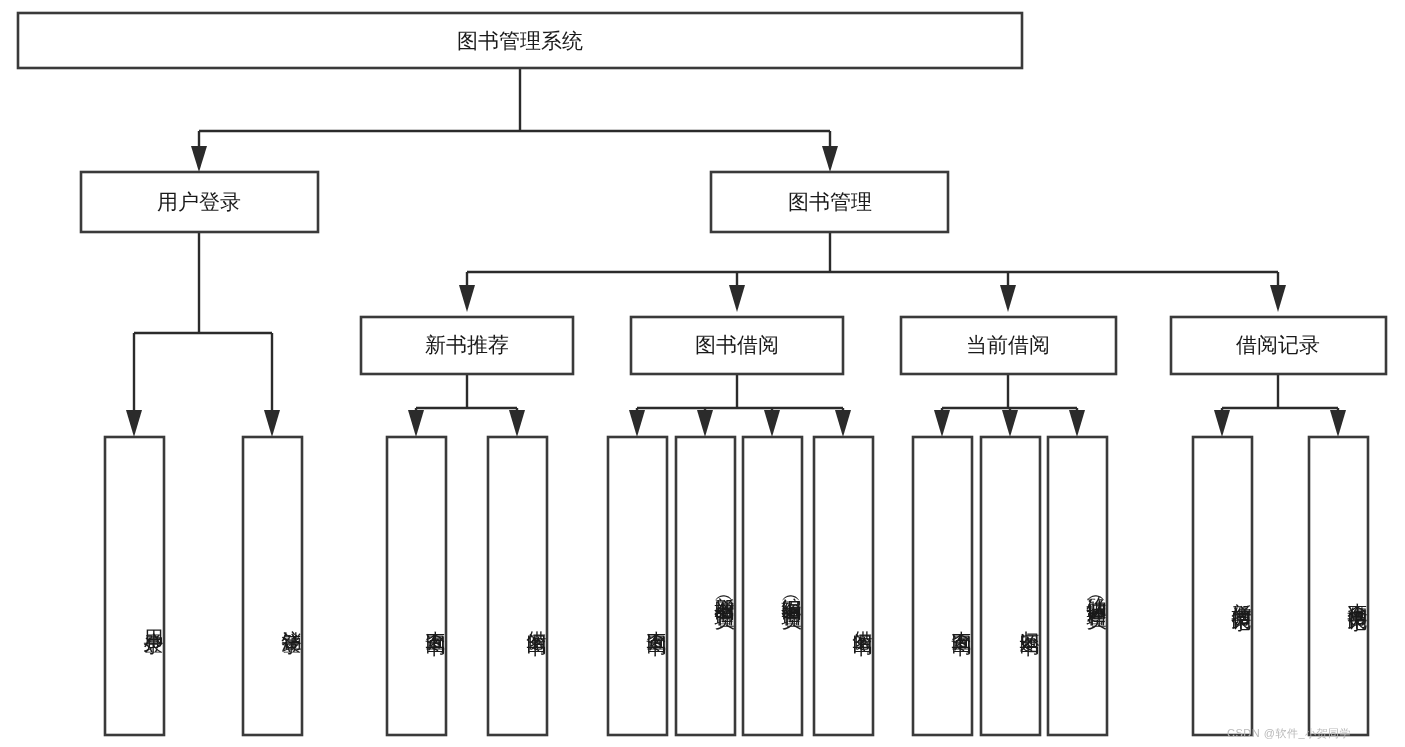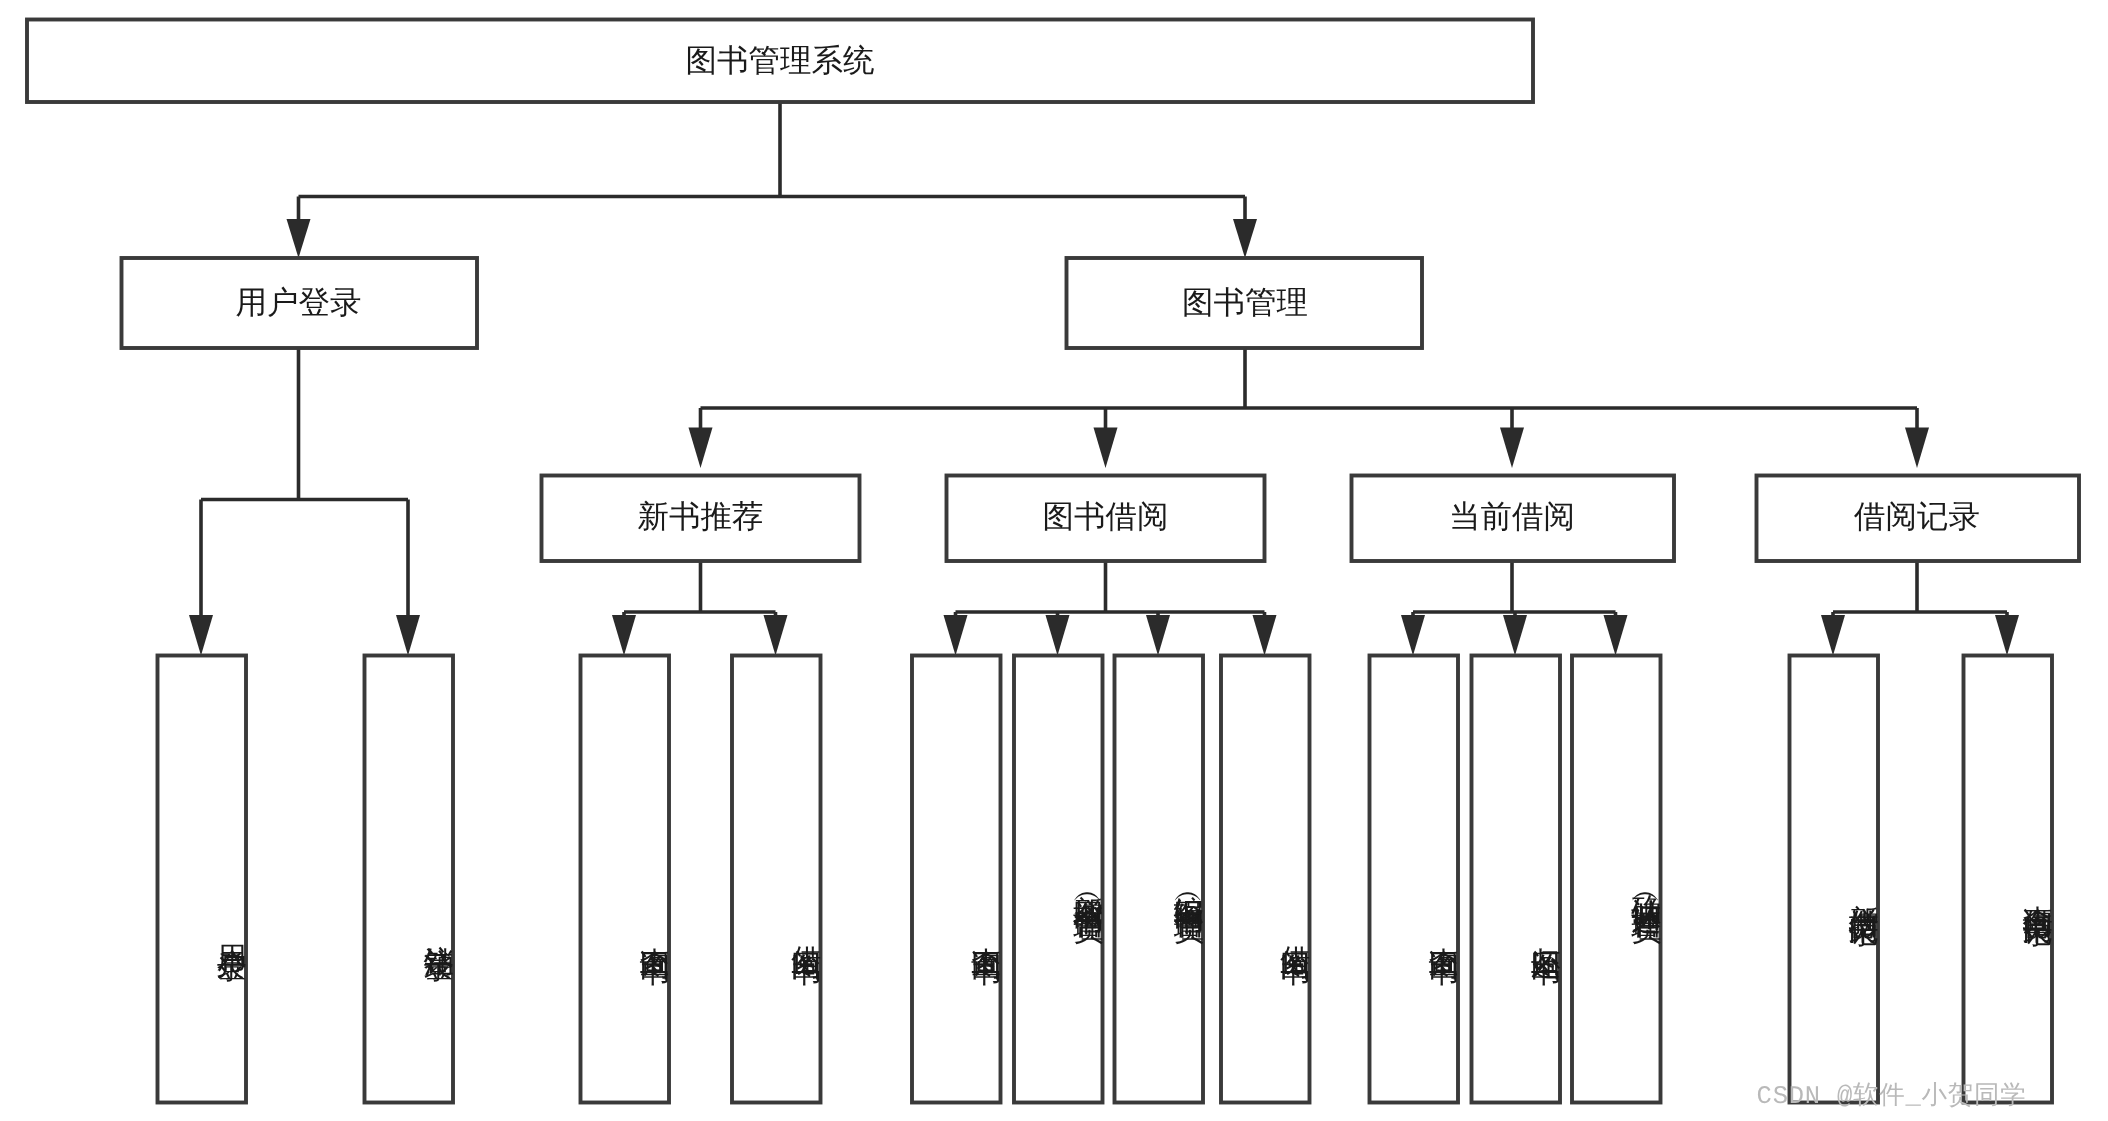--- a/index.html
+++ b/index.html
@@ -59,22 +59,22 @@
     line-height: 1.05;
     letter-spacing: 2px;
     color: #1a1a1a;
     white-space: nowrap;
     pointer-events: none;
   }
   .watermark {
     position: absolute;
     right: 8px;
     bottom: 6px;
-    font-family: Liberation Mono, monospace;
-    font-size: 17px;
+    font-family: Liberation Sans, sans-serif;
+    font-size: 11px;
     color: #b9b9b9;
     letter-spacing: 0.5px;
     user-select: none;
   }
 </style>
 </head>
 <body>
 
 <div id="diagram-root">
 

